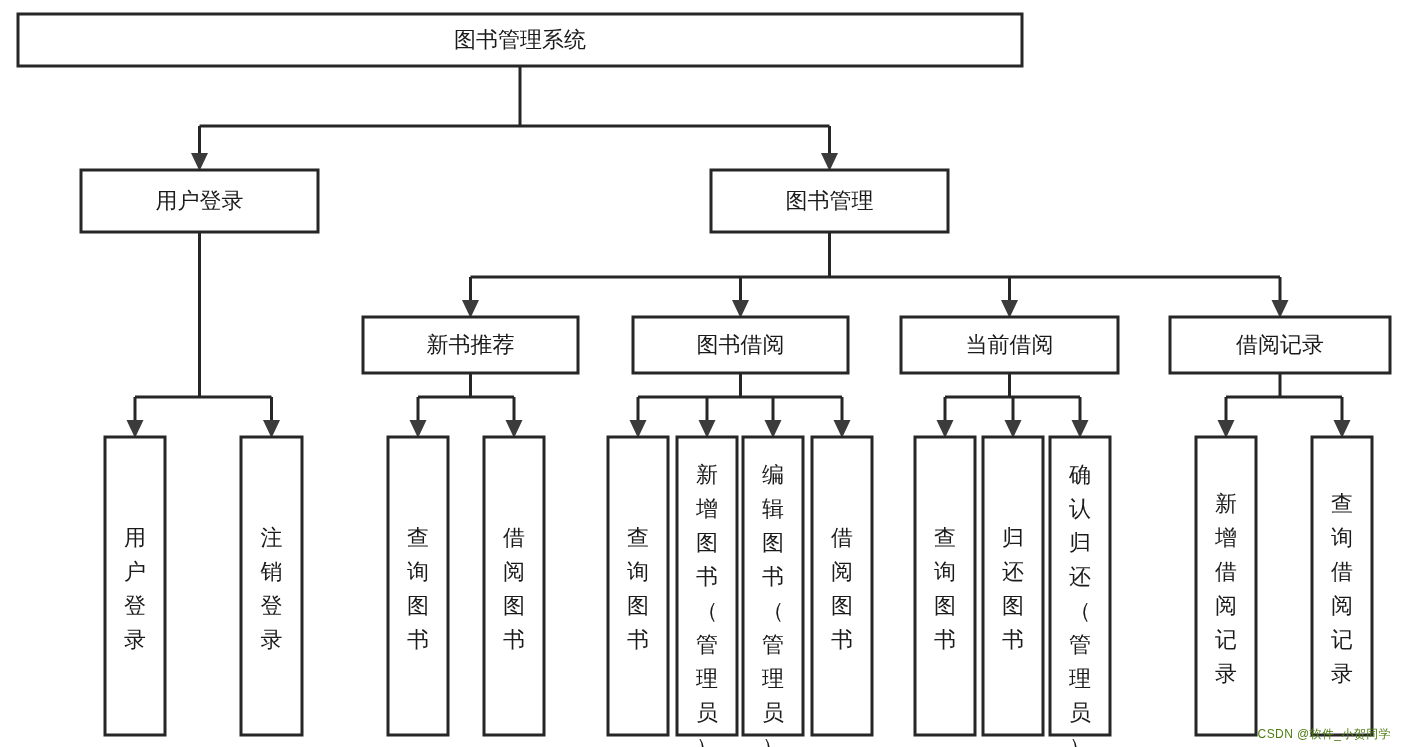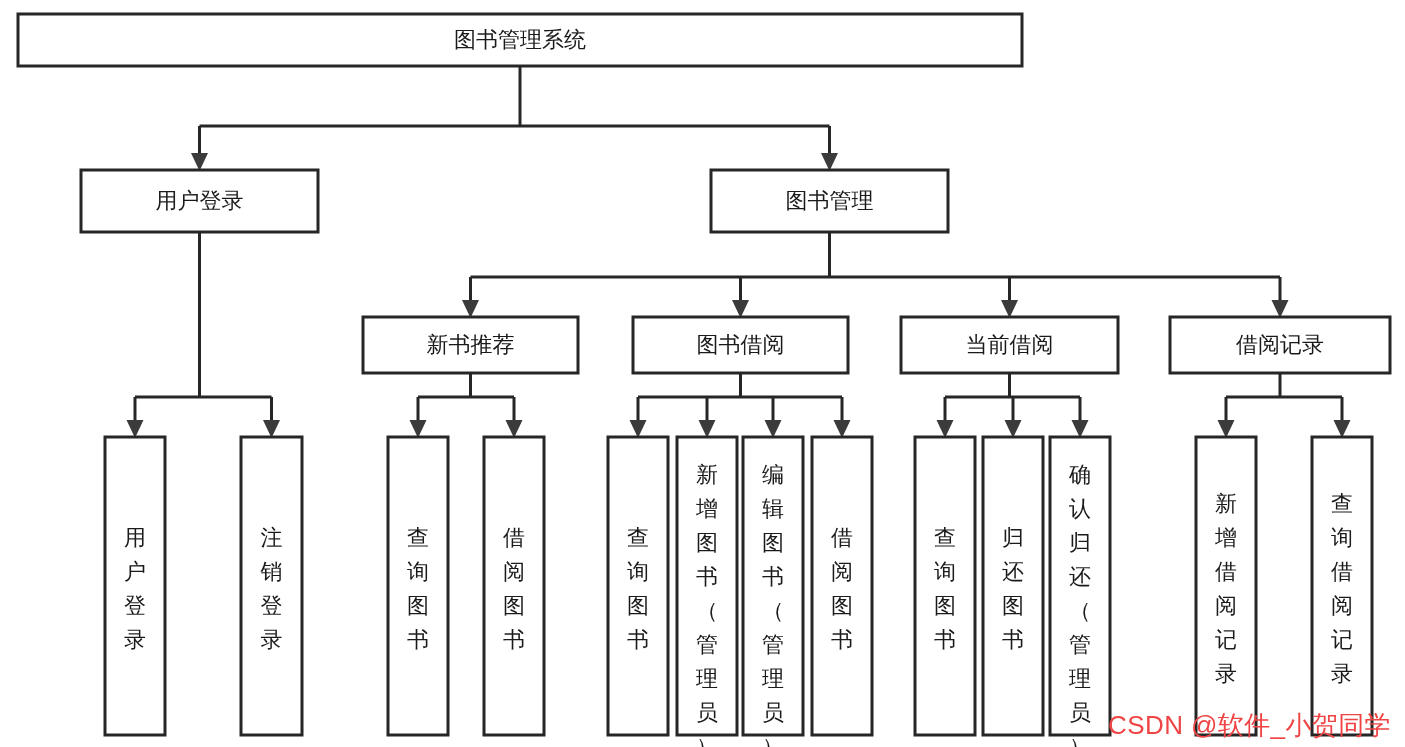--- a/index.html
+++ b/index.html
@@ -53,22 +53,22 @@
     font-family: "Liberation Sans", "DejaVu Sans", sans-serif;
     font-size: 22px;
     fill: #1a1a1a;
     text-anchor: middle;
   }
   .watermark {
     position: absolute;
     right: 14px;
     bottom: 4px;
     font-family: "Liberation Sans", "DejaVu Sans", sans-serif;
-    font-size: 26px;
-    color: #ef4444;
+    font-size: 12px;
+    color: #4d7c0f;
     white-space: nowrap;
     letter-spacing: 0.4px;
     user-select: none;
   }
 </style>
 </head>
 <body>
 
 <div id="diagram-root">
   <svg class="diagram" viewBox="0 0 1405 747">

